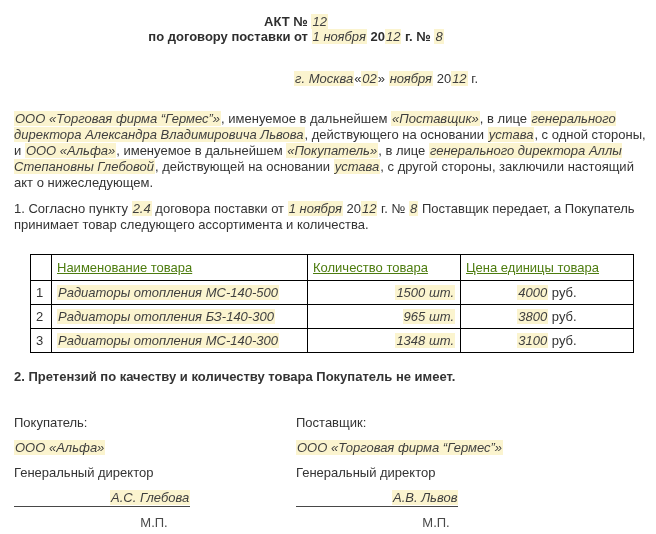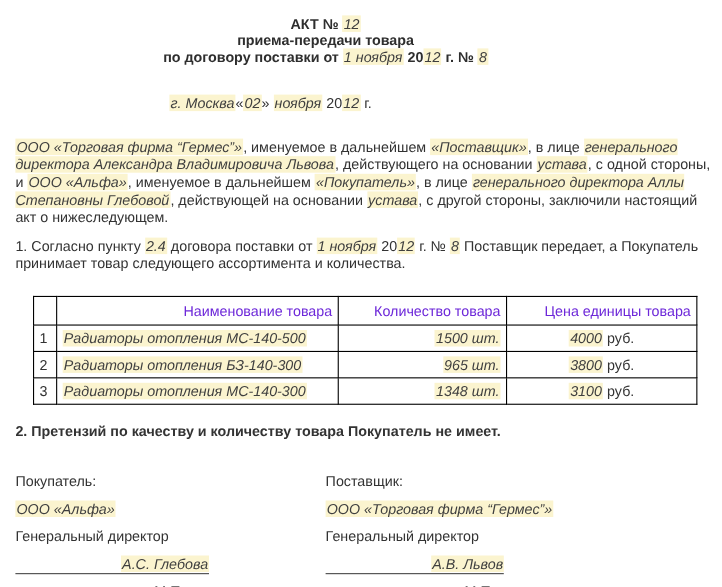--- a/index.html
+++ b/index.html
@@ -14,34 +14,34 @@
   .hl {
     background:#fbf4cf;
     font-style:italic;
     font-weight:normal;
     color:#3f3f3f;
     padding:0 1px;
   }
 
   .doc-title { text-align:center; font-weight:bold; line-height:15px; color:#2e2e2e; }
 
-  .city-row { display:flex; justify-content:center; margin-top:27px; line-height:15px; }
+  .city-row { display:flex; justify-content:flex-end; margin-top:27px; line-height:15px; }
   .date-part { margin-right:100px; }
 
   .preamble { margin:25px 0 0 0; line-height:16px; width:632px; }
   .clause1  { margin:10px 0 0 0; line-height:16px; width:632px; }
 
   table.goods { border-collapse:collapse; table-layout:fixed; width:603px; margin:21px 0 0 16px; }
   table.goods th, table.goods td {
     border:1px solid #000000;
     font-weight:normal; font-size:13px; line-height:15px;
     padding:4px 5px;
     overflow:hidden; white-space:nowrap;
   }
-  table.goods th { text-align:right; color:#6d28d9; height:17px; }
+  table.goods th { text-align:left; color:#4d7c0f; height:17px;text-decoration:underline; }
   td.c-num   { text-align:left; }
   td.c-name  { text-align:left; }
   td.c-qty   { text-align:right; }
   td.c-price { text-align:center; }
   col.w-num   { width:21px; }
   col.w-name  { width:256px; }
   col.w-qty   { width:153px; }
   col.w-price { width:173px; }
 
   .clause2 { margin:16px 0 0 0; line-height:16px;font-weight:bold; }
@@ -53,21 +53,20 @@
   .sig-blank { display:inline-block; width:96px; }
   .stamp { width:280px; text-align:center; color:#4a4a4a; }
 </style>
 </head>
 <body>
 
 <div class="page">
 
   <div class="doc-title">
     <div><span>АКТ № </span><span class="hl">12</span></div>
-    <div>приема-передачи товара</div>
     <div><span>по договору поставки от </span><span class="hl">1 ноября</span><span> 20</span><span class="hl">12</span><span> г. № </span><span class="hl">8</span></div>
   </div>
 
   <div class="city-row">
     <span class="hl">г. Москва</span>
     <span class="date-part"><span>«</span><span class="hl">02</span><span>» </span><span class="hl">ноября</span><span> 20</span><span class="hl">12</span><span> г.</span></span>
   </div>
 
   <p class="preamble"><span class="hl">ООО «Торговая фирма “Гермес”»</span><span>, именуемое в дальнейшем </span><span class="hl">«Поставщик»</span><span>, в лице </span><span class="hl">генерального директора Александра Владимировича Львова</span><span>, действующего на основании </span><span class="hl">устава</span><span>, с одной стороны, и </span><span class="hl">ООО «Альфа»</span><span>, именуемое в дальнейшем </span><span class="hl">«Покупатель»</span><span>, в лице </span><span class="hl">генерального директора Аллы Степановны Глебовой</span><span>, действующей на основании </span><span class="hl">устава</span><span>, с другой стороны, заключили настоящий акт о нижеследующем.</span></p>
 

